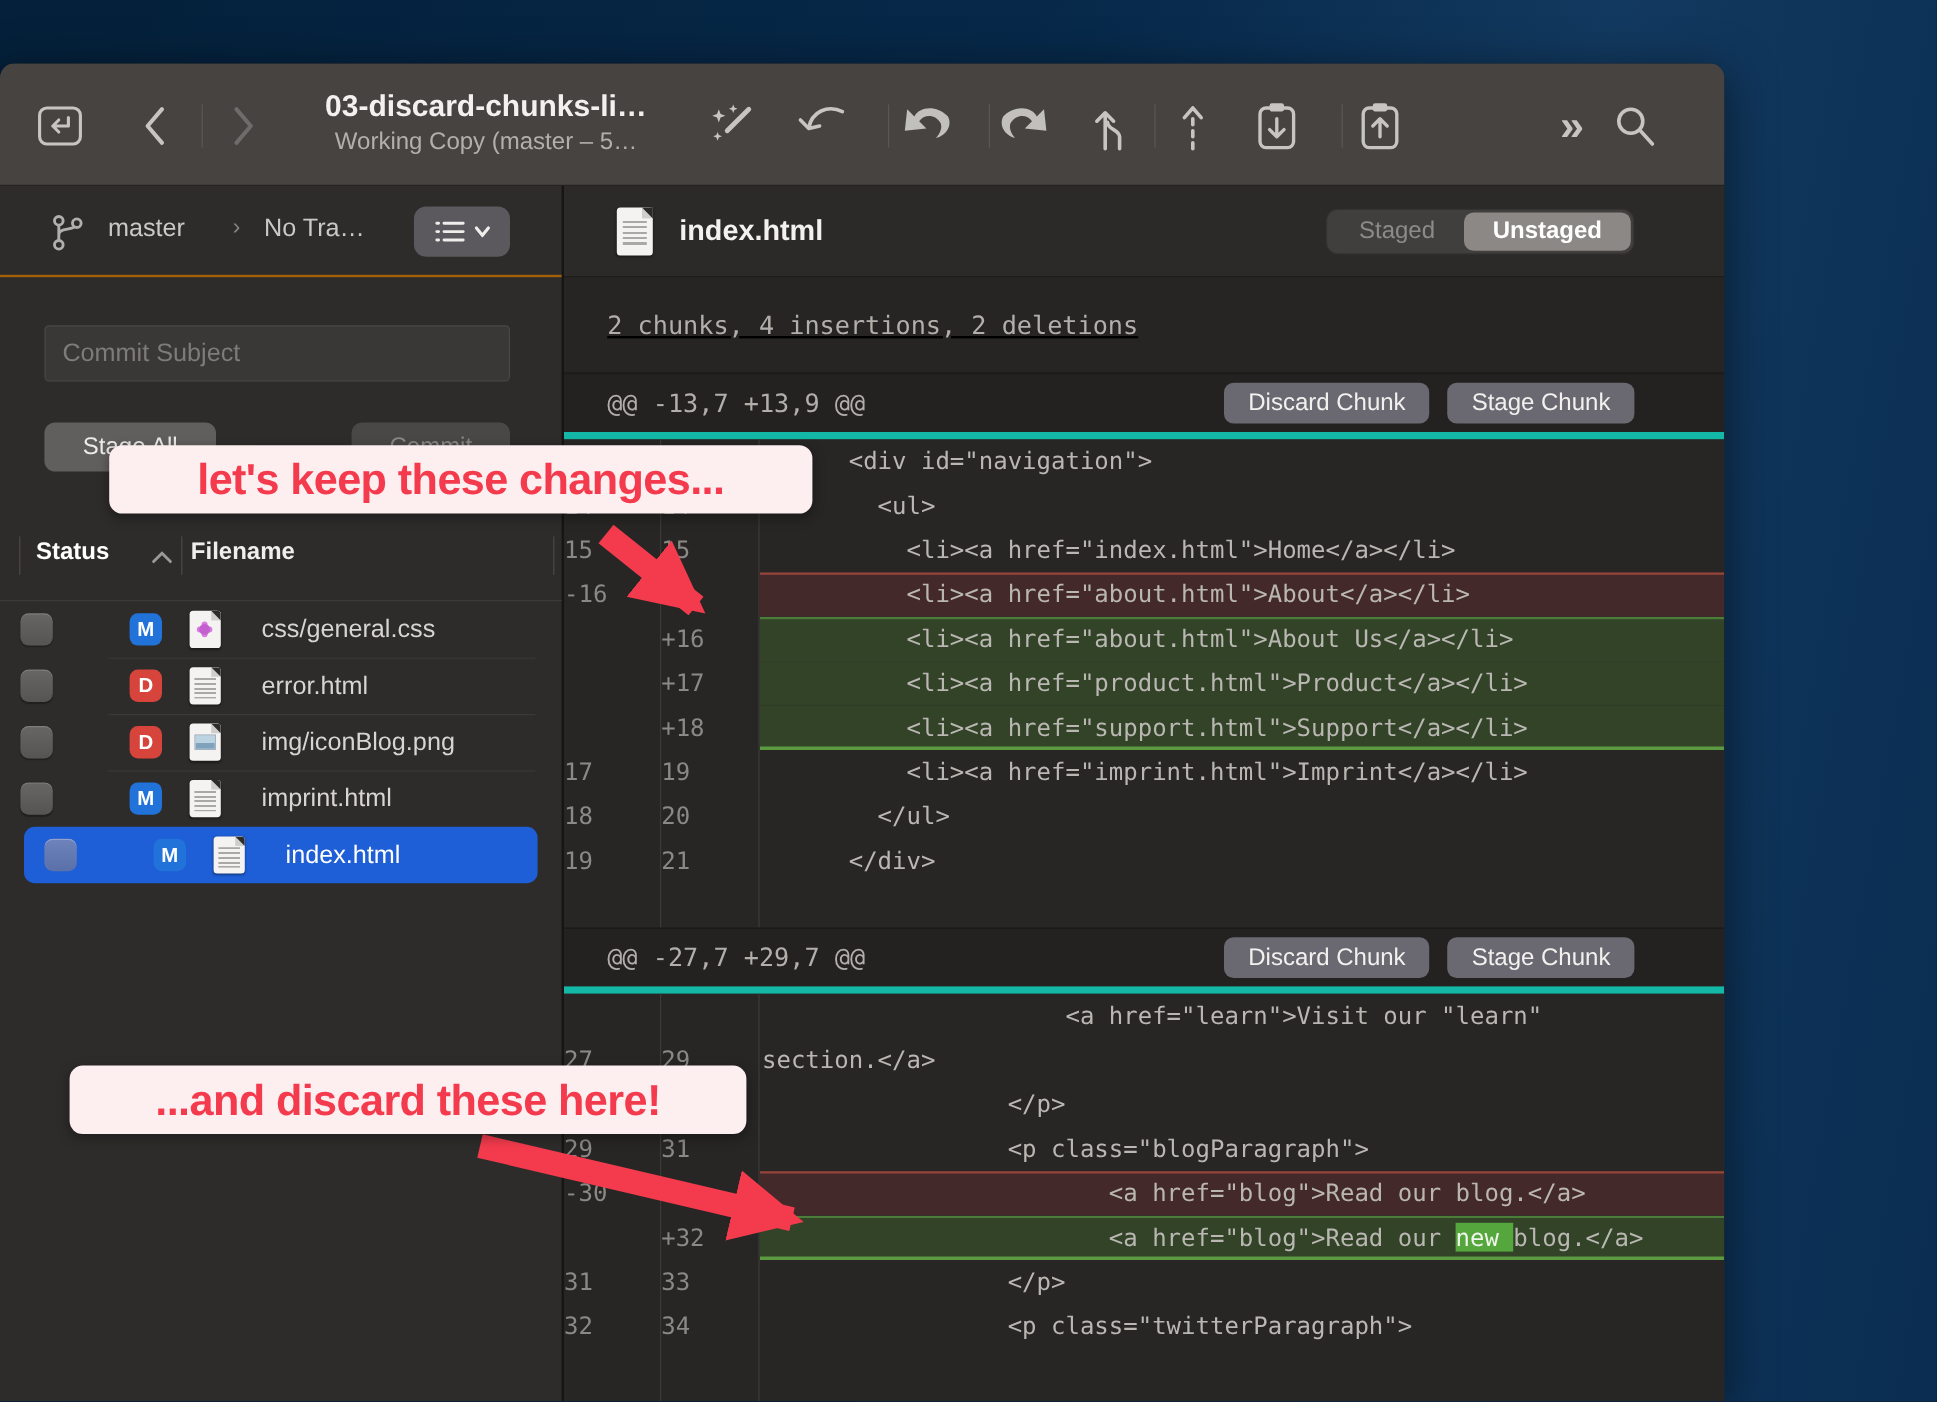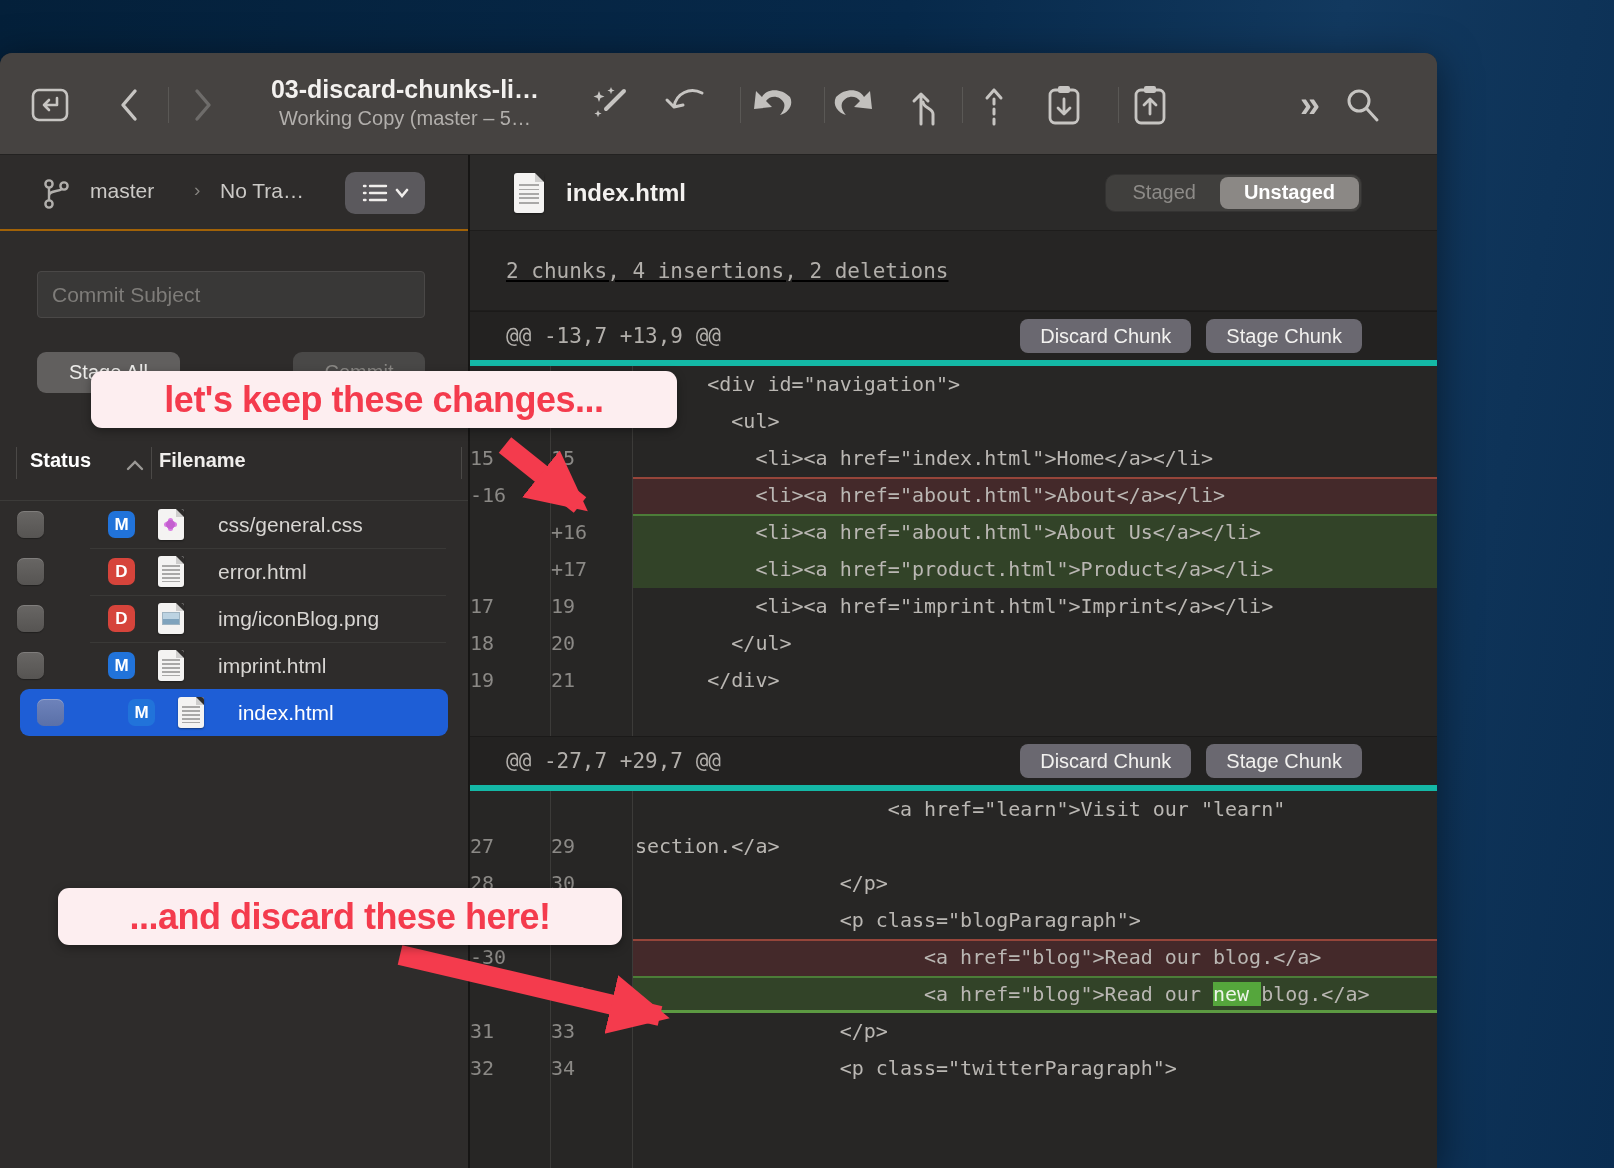--- a/index.html
+++ b/index.html
@@ -353,20 +353,25 @@
             <div class="drow add first">
               <span class="ln old"></span>
               <span class="ln new">+16</span>
               <span class="codecell">          &lt;li&gt;&lt;a href="about.html"&gt;About Us&lt;/a&gt;&lt;/li&gt;</span>
             </div>
             <div class="drow add">
               <span class="ln old"></span>
               <span class="ln new">+17</span>
               <span class="codecell">          &lt;li&gt;&lt;a href="product.html"&gt;Product&lt;/a&gt;&lt;/li&gt;</span>
             </div>
+            <div class="drow add last">
+              <span class="ln old"></span>
+              <span class="ln new">+18</span>
+              <span class="codecell">          &lt;li&gt;&lt;a href="support.html"&gt;Support&lt;/a&gt;&lt;/li&gt;</span>
+            </div>
             <div class="drow ctx">
               <span class="ln old">17</span>
               <span class="ln new">19</span>
               <span class="codecell">          &lt;li&gt;&lt;a href="imprint.html"&gt;Imprint&lt;/a&gt;&lt;/li&gt;</span>
             </div>
             <div class="drow ctx">
               <span class="ln old">18</span>
               <span class="ln new">20</span>
               <span class="codecell">        &lt;/ul&gt;</span>
             </div>

